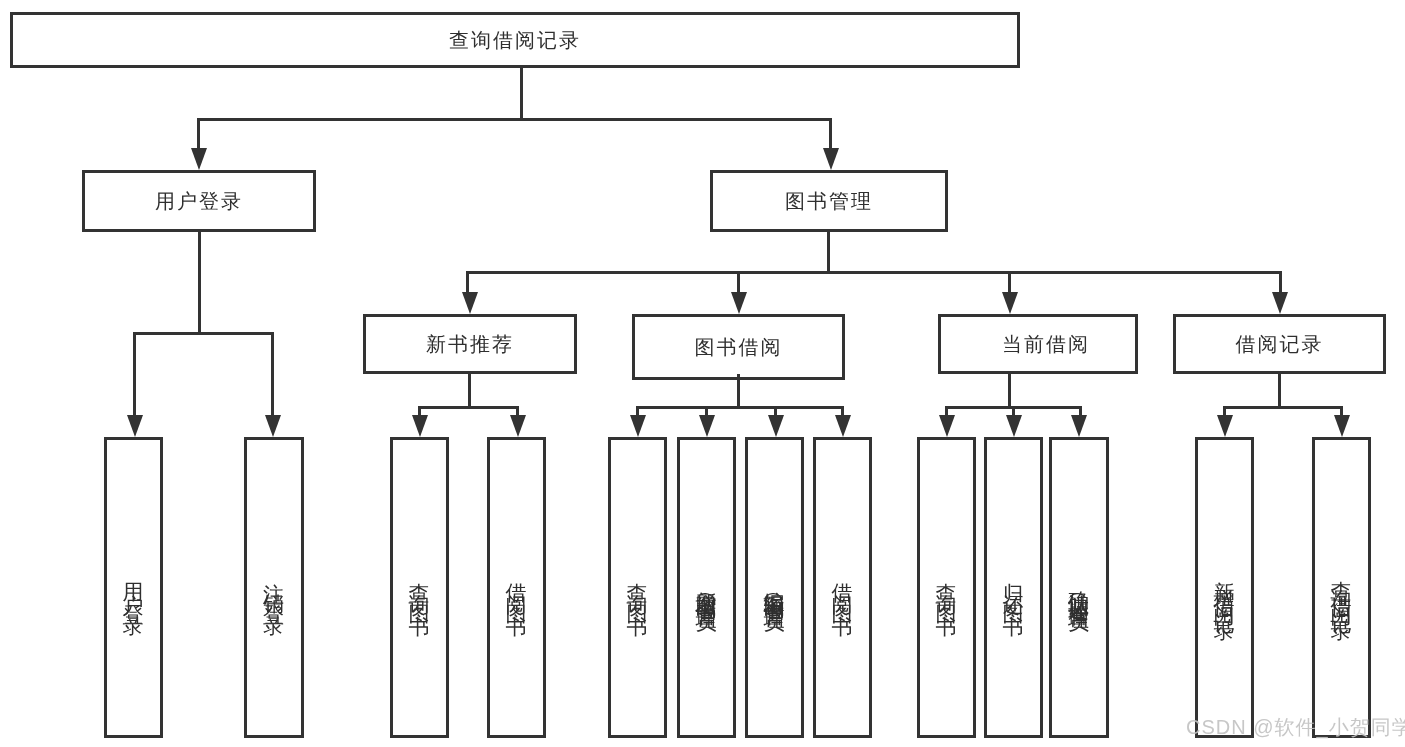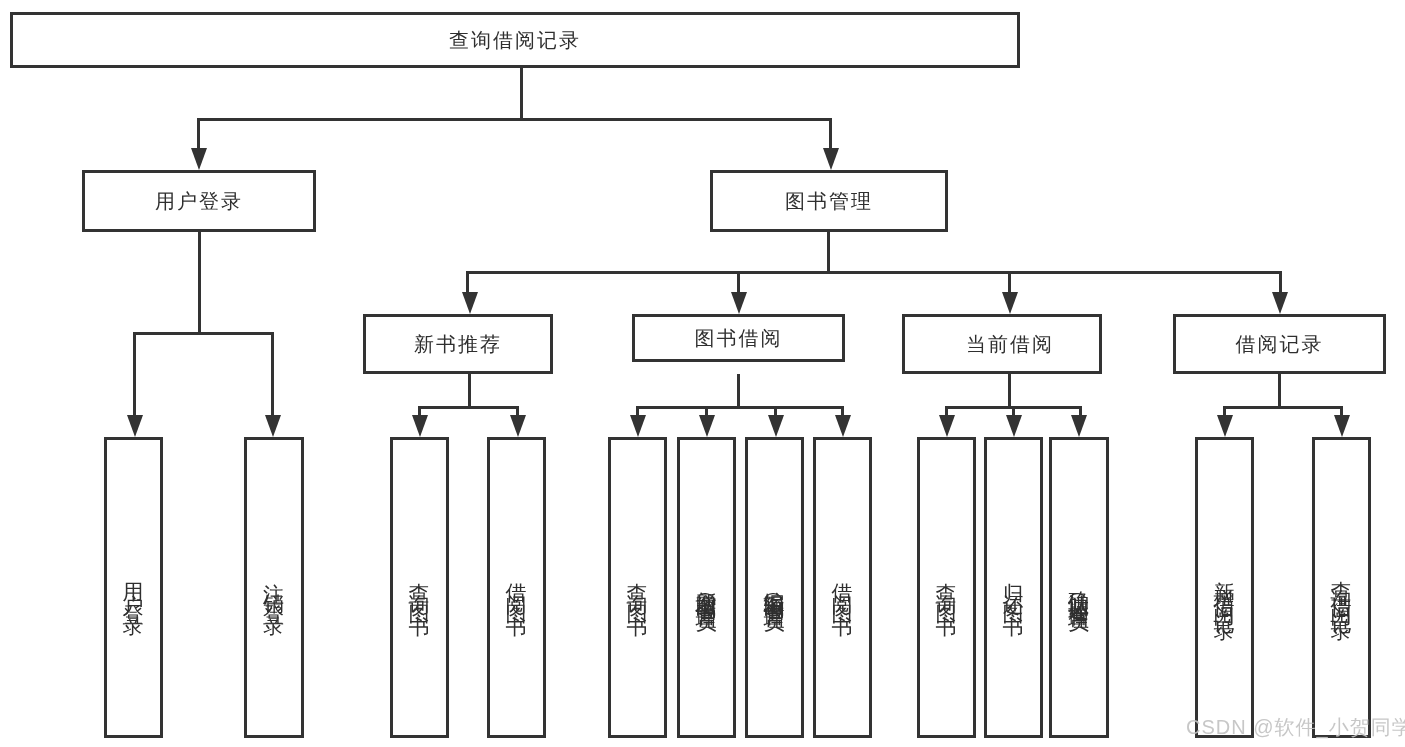--- a/index.html
+++ b/index.html
@@ -40,29 +40,29 @@
   </div>
 
   <div class="node h-node" style="left:82px; top:170px; width:234px; height:62px;">
     <span>用户登录</span>
   </div>
 
   <div class="node h-node" style="left:710px; top:170px; width:238px; height:62px;">
     <span>图书管理</span>
   </div>
 
-  <div class="node h-node" style="left:363px; top:314px; width:190px; height:60px;">
+  <div class="node h-node" style="left:363px; top:314px; width:214px; height:60px;">
     <span>新书推荐</span>
   </div>
 
-  <div class="node h-node" style="left:632px; top:314px; width:213px; height:48px;">
+  <div class="node h-node" style="left:632px; top:314px; width:213px; height:66px;">
     <span>图书借阅</span>
   </div>
 
-  <div class="node h-node" style="left:902px; top:314px; width:200px; height:60px;padding-left:16px;">
+  <div class="node h-node" style="left:938px; top:314px; width:200px; height:60px;padding-left:16px;">
     <span>当前借阅</span>
   </div>
 
   <div class="node h-node" style="left:1173px; top:314px; width:213px; height:60px;">
     <span>借阅记录</span>
   </div>
 
   <div class="node leaf" style="left:104px; width:59px;">
     <span class="vtext vt4">用户登录</span>
   </div>

